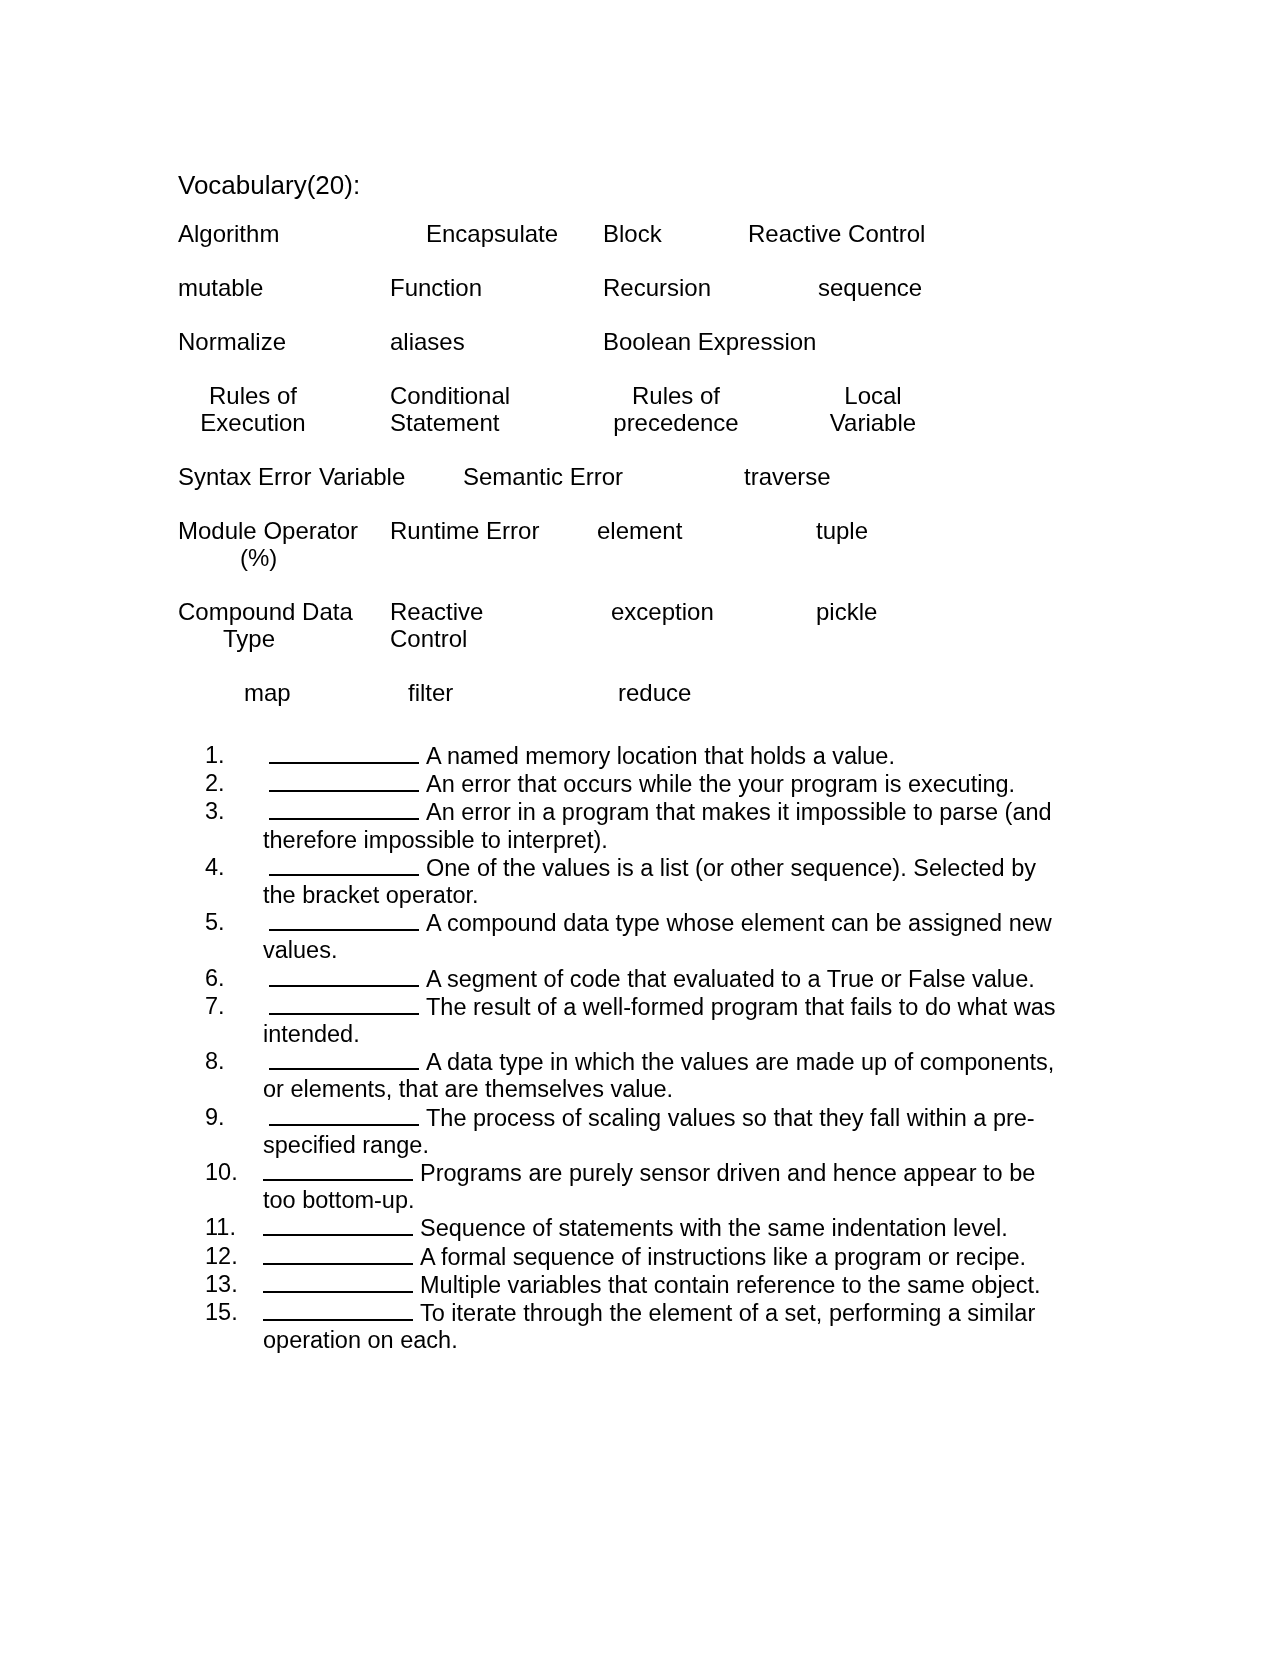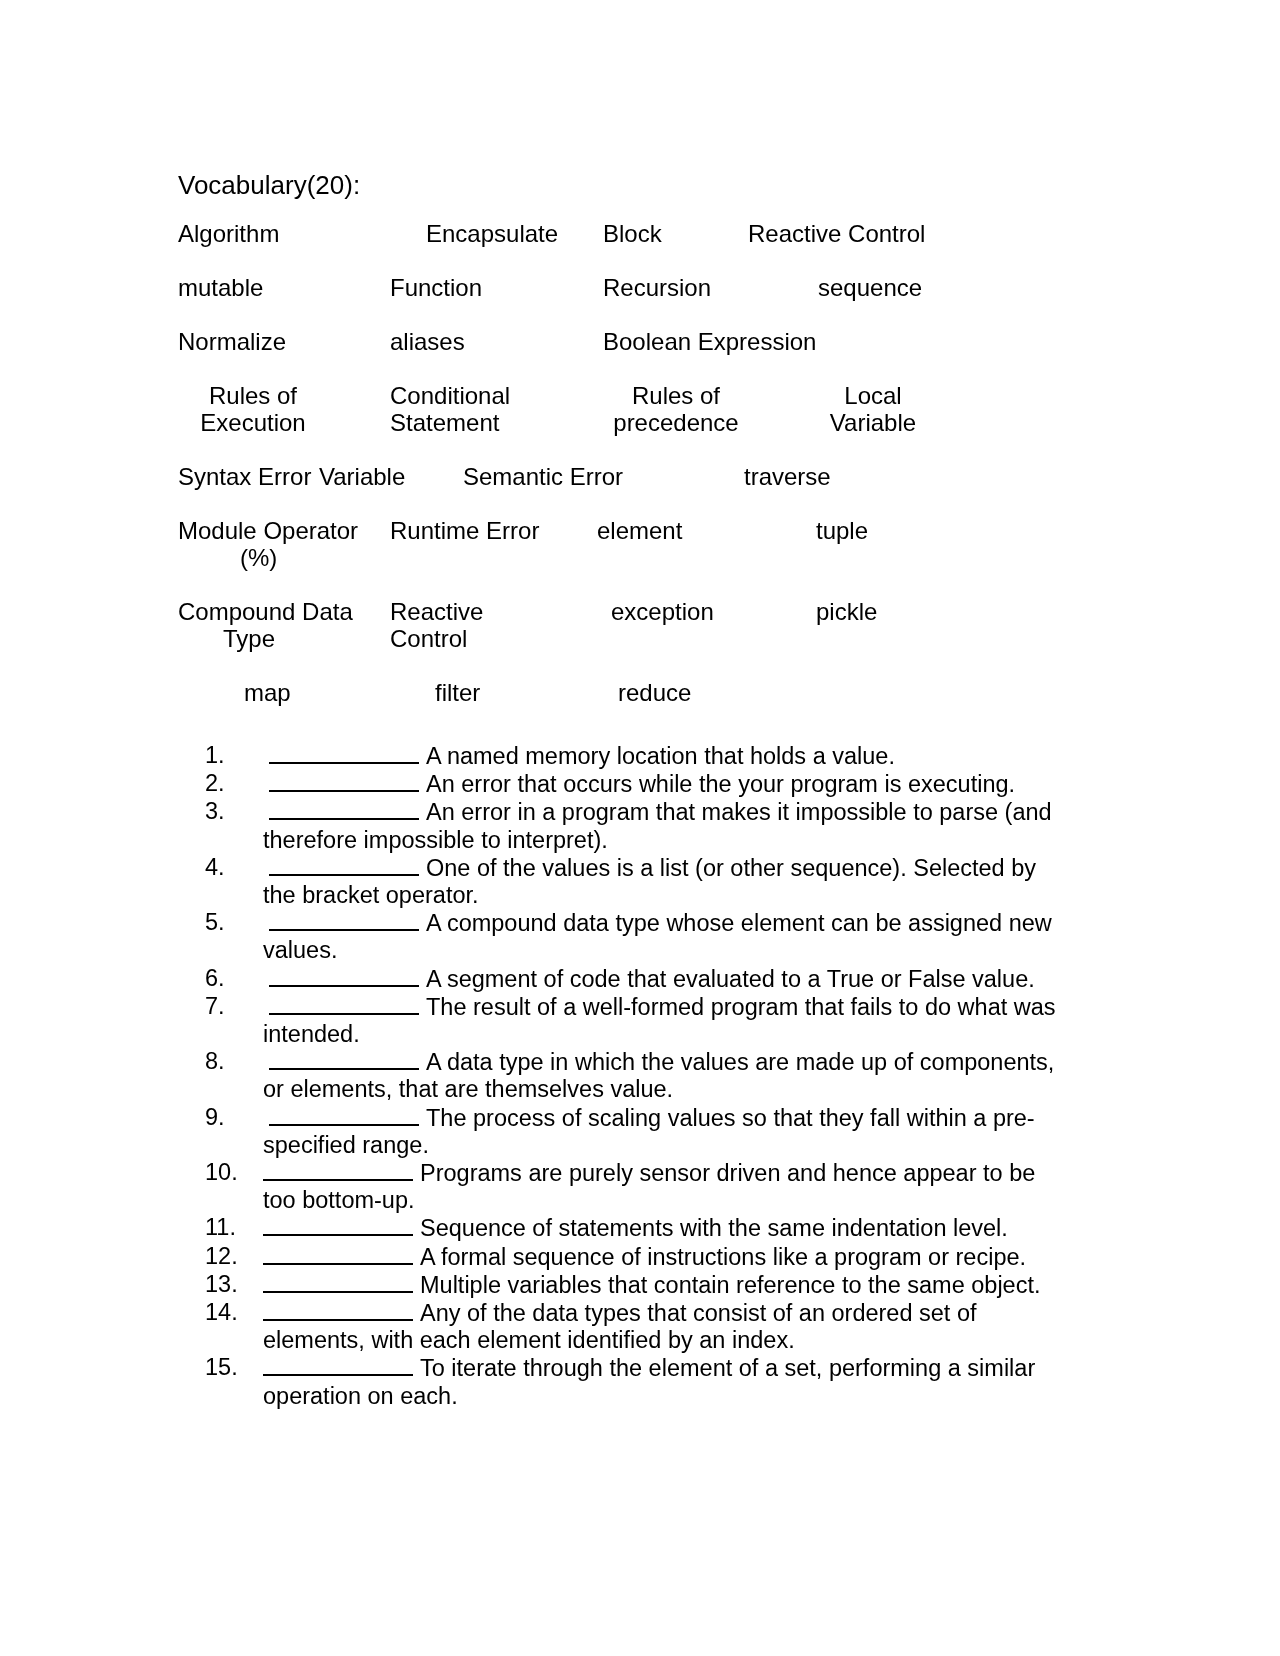--- a/index.html
+++ b/index.html
@@ -163,36 +163,35 @@
       </div>
       <div class="vocab-row" style="height: 81px;">
         <div class="vocab-cell" style="left: 0px;"><div>Compound Data</div><div style="padding-left: 45px;">Type</div></div>
         <div class="vocab-cell" style="left: 212px;">Reactive
 Control</div>
         <div class="vocab-cell" style="left: 425px; margin-left: 8px;">exception</div>
         <div class="vocab-cell" style="left: 638px;">pickle</div>
       </div>
       <div class="vocab-row" style="height: 54px;">
         <div class="vocab-cell" style="left: 66px;">map</div>
-        <div class="vocab-cell" style="left: 230px; margin-left: 27px;">filter</div>
+        <div class="vocab-cell" style="left: 230px;">filter</div>
         <div class="vocab-cell" style="left: 440px;">reduce</div>
       </div>
     </div>
 
   <div class="definitions">
       <div class="def-item"><span class="def-num">1.</span><span class="def-blank" style="width: 150px; margin-left: 6px;"></span><span class="gap-sm"></span><span class="def-text">A named memory location that holds a value.</span></div>
       <div class="def-item"><span class="def-num">2.</span><span class="def-blank" style="width: 150px; margin-left: 6px;"></span><span class="gap-sm"></span><span class="def-text">An error that occurs while the your program is executing.</span></div>
       <div class="def-item"><span class="def-num">3.</span><span class="def-blank" style="width: 150px; margin-left: 6px;"></span><span class="gap-sm"></span><span class="def-text">An error in a program that makes it impossible to parse (and therefore impossible to interpret).</span></div>
       <div class="def-item"><span class="def-num">4.</span><span class="def-blank" style="width: 150px; margin-left: 6px;"></span><span class="gap-sm"></span><span class="def-text">One of the values is a list (or other sequence). Selected by the bracket operator.</span></div>
       <div class="def-item"><span class="def-num">5.</span><span class="def-blank" style="width: 150px; margin-left: 6px;"></span><span class="gap-sm"></span><span class="def-text">A compound data type whose element can be assigned new values.</span></div>
       <div class="def-item"><span class="def-num">6.</span><span class="def-blank" style="width: 150px; margin-left: 6px;"></span><span class="gap-sm"></span><span class="def-text">A segment of code that evaluated to a True or False value.</span></div>
       <div class="def-item"><span class="def-num">7.</span><span class="def-blank" style="width: 150px; margin-left: 6px;"></span><span class="gap-sm"></span><span class="def-text">The result of a well-formed program that fails to do what was intended.</span></div>
       <div class="def-item"><span class="def-num">8.</span><span class="def-blank" style="width: 150px; margin-left: 6px;"></span><span class="gap-sm"></span><span class="def-text">A data type in which the values are made up of components, or elements, that are themselves value.</span></div>
       <div class="def-item"><span class="def-num">9.</span><span class="def-blank" style="width: 150px; margin-left: 6px;"></span><span class="gap-sm"></span><span class="def-text">The process of scaling values so that they fall within a pre-specified range.</span></div>
       <div class="def-item"><span class="def-num wide">10.</span><span class="def-blank" style="width: 150px; margin-left: 0px;"></span><span class="gap-sm"></span><span class="def-text">Programs are purely sensor driven and hence appear to be too bottom-up.</span></div>
       <div class="def-item"><span class="def-num wide">11.</span><span class="def-blank" style="width: 150px; margin-left: 0px;"></span><span class="gap-sm"></span><span class="def-text">Sequence of statements with the same indentation level.</span></div>
       <div class="def-item"><span class="def-num wide">12.</span><span class="def-blank" style="width: 150px; margin-left: 0px;"></span><span class="gap-sm"></span><span class="def-text">A formal sequence of instructions like a program or recipe.</span></div>
       <div class="def-item"><span class="def-num wide">13.</span><span class="def-blank" style="width: 150px; margin-left: 0px;"></span><span class="gap-sm"></span><span class="def-text">Multiple variables that contain reference to the same object.</span></div>
-      <div class="def-item"><span class="def-num wide">14.</span><span class="def-blank" style="width: 150px; margin-left: 0px;"></span><span class="gap-sm"></span><span class="def-text">Any of the data types that consist of an ordered set of elements, with each element identified by an index.</span></div>
       <div class="def-item"><span class="def-num wide">15.</span><span class="def-blank" style="width: 150px; margin-left: 0px;"></span><span class="gap-sm"></span><span class="def-text">To iterate through the element of a set, performing a similar operation on each.</span></div>
     </div>
 
 </div>
 
 </body></html>

